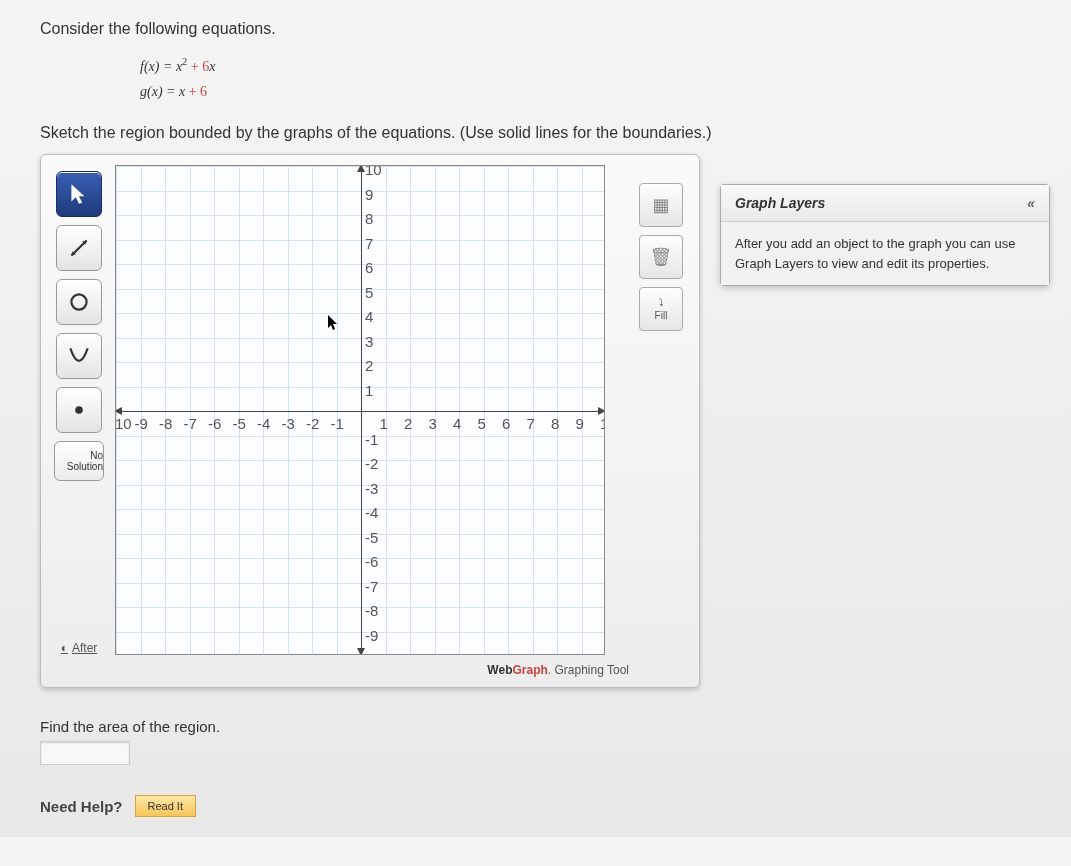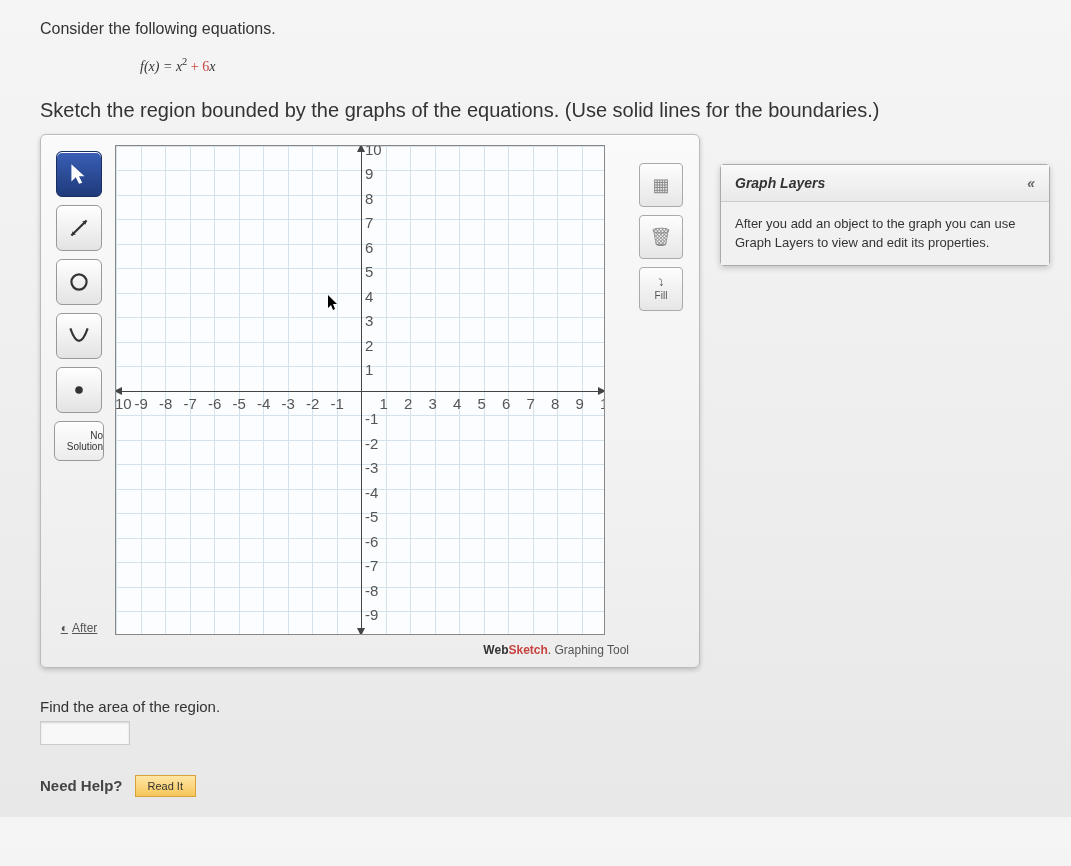--- a/index.html
+++ b/index.html
@@ -14,21 +14,21 @@
   .question-text { font-size: 16px; margin-bottom: 15px; }
   .equations {
     margin: 10px 0 20px 100px;
     font-family: Georgia, 'Times New Roman', serif;
     font-style: italic;
     line-height: 1.8;
   }
   .equations .const { color: #c74440; font-style: normal; }
   .equations .var { }
   .equations sup { font-style: normal; font-size: 0.75em; }
-  .instruction { font-size: 20px; margin-bottom: 12px; }
+  .instruction { font-size: 16px; margin-bottom: 12px; }
 
   .graph-area-wrap { position: relative; }
 
   .graph-panel {
     display: inline-block;
     background: linear-gradient(to bottom, #fafafa, #ededed);
     border: 1px solid #bbb;
     border-radius: 6px;
     padding: 10px;
     box-shadow: inset 0 1px 0 #fff, 0 2px 5px rgba(0,0,0,0.2);
@@ -192,20 +192,24 @@
 </style>
 </head>
 <body>
 
 <div class="question-text">Consider the following equations.</div>
 
 <div class="equations">
   <div>
     <span class="var">f(x)</span> =
     <span class="var">x</span><sup>2</sup><span class="const"> + 6</span><span class="var">x</span>
+  </div>
+  <div>
+    <span class="var">g(x)</span> =
+    <span class="var">x</span><span class="const"> + 6</span>
   </div>
 </div>
 
 <div class="instruction">Sketch the region bounded by the graphs of the equations. (Use solid lines for the boundaries.)</div>
 
 <div class="graph-area-wrap">
 
   <div class="graph-panel">
     <div class="graph-body">
 
@@ -350,21 +354,21 @@
           <span>🗑</span>
         </div>
         <div class="right-btn fill">
           <span>⤵</span>
           <span>Fill</span>
         </div>
       </div>
 
     </div>
     <div class="footer-line">
-      <b>Web</b><span class="assign">Sketch</span><span>. Graphing Tool</span>
+      <b>Web</b><span class="assign">Graph</span><span>. Graphing Tool</span>
     </div>
   </div>
 
   
   <div class="layers-panel">
     <div class="layers-head">
       <span>Graph Layers</span>
       <span class="collapse-arrow">«</span>
     </div>
     <div class="layers-body">After you add an object to the graph you can use Graph Layers to view and edit its properties.</div>

